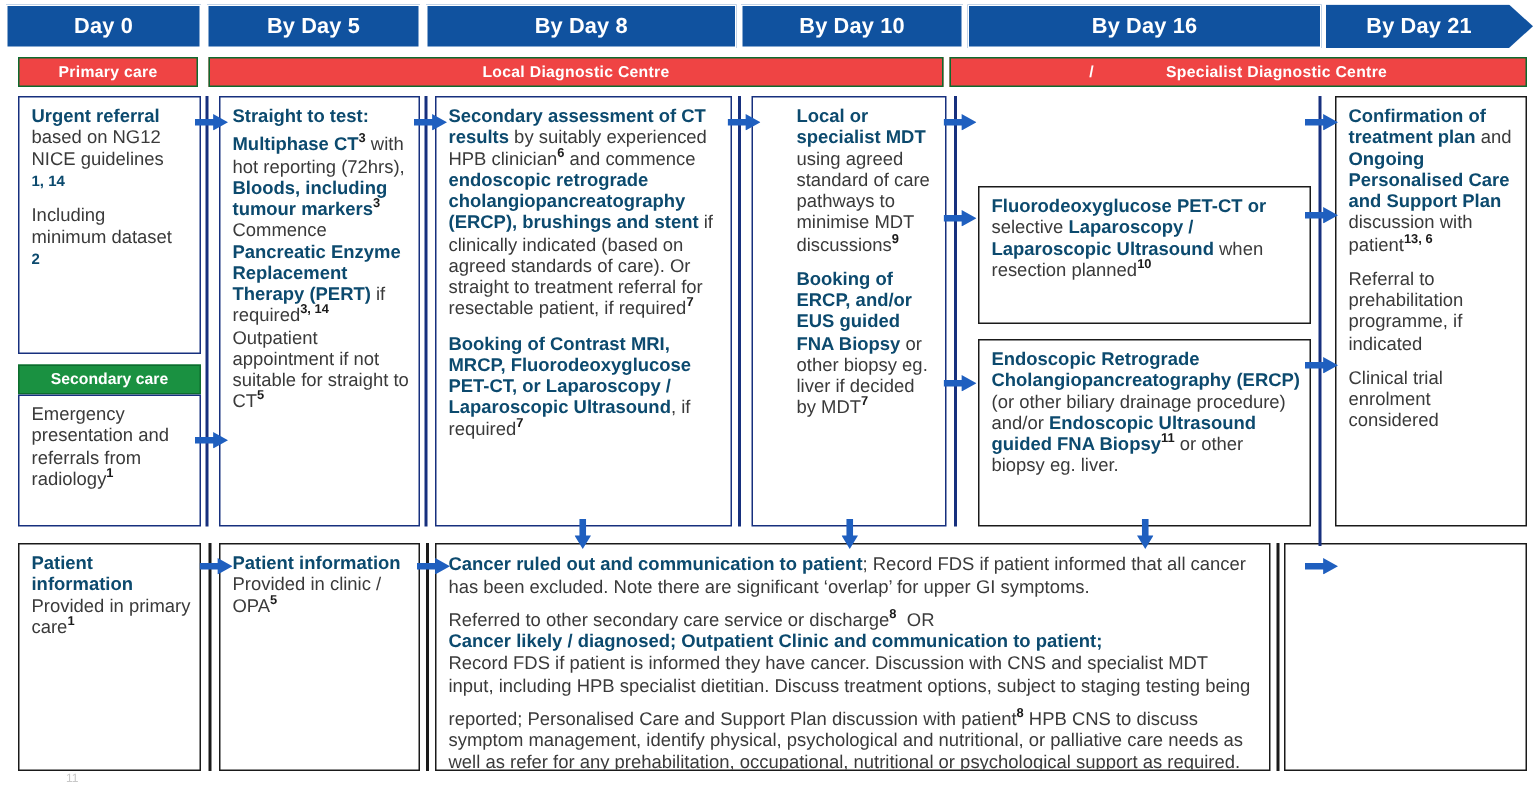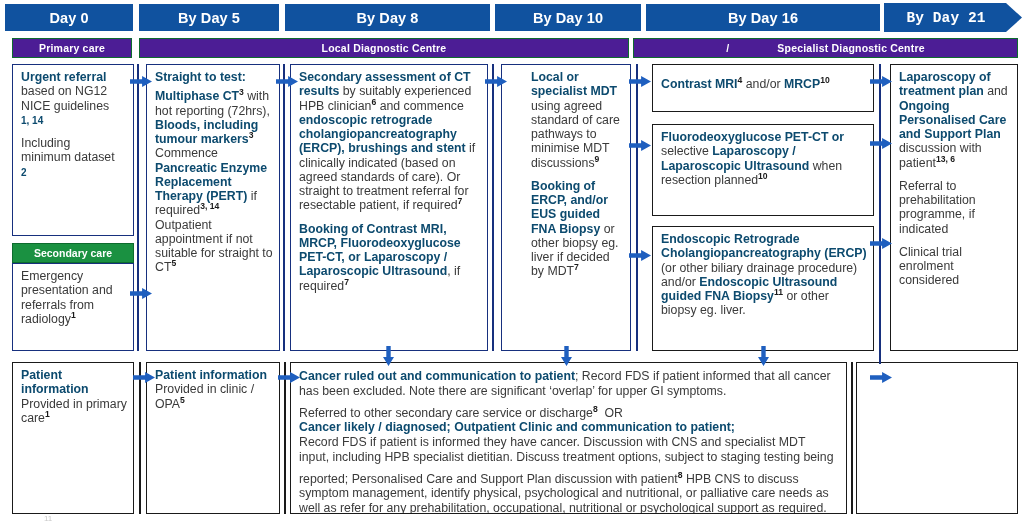--- a/index.html
+++ b/index.html
@@ -27,26 +27,26 @@
   }
   .hdr.last {
     background:transparent; border:none; padding:0;
   }
   .hdr.last .chev {
     position:absolute; inset:0;
     background:#10529f;
     -webkit-clip-path: polygon(0 0, calc(100% - 16px) 0, 100% 50%, calc(100% - 16px) 100%, 0 100%);
     clip-path: polygon(0 0, calc(100% - 16px) 0, 100% 50%, calc(100% - 16px) 100%, 0 100%);
   }
-  .hdr.last span { position:relative; z-index:2; width:100%; text-align:center; padding-right:14px;font-family:Liberation Mono, monospace;}
+  .hdr.last span { position:relative; z-index:2; width:100%; text-align:center; padding-right:14px;}
 
   
   .setting {
     position:absolute; height:20px; top:38px;
-    background:#4c1d95; border:1px solid #0d6b2e;
+    background:#ef4444; border:1px solid #0d6b2e;
     color:#ffffff; font-weight:bold; font-size:10.5px;
     display:flex; align-items:center; justify-content:center;
     letter-spacing:.2px;
   }
   .setting .slash { margin-right:48px; }
 
   
   .box {
     position:absolute;
     background:#ffffff;
@@ -163,35 +163,32 @@
   </div>
 
   <div class="box bx-blue" style="left:501px; top:64px; width:130px; height:287px;padding-left:29px;">
     <div>
       <b>Local or specialist MDT</b> using agreed standard of care pathways to minimise MDT discussions<sup>9</sup>
       <span class="sp"></span>
       <b>Booking of ERCP, and/or EUS guided FNA Biopsy</b> or other biopsy eg. liver if decided by MDT<sup>7</sup>
     </div>
   </div>
 
-  <div class="box bx-black" style="left:652px; top:64px; width:222px; height:48px;">
-    <div style="padding-top:7px"><b>Contrast MRI</b><sup>4</sup> and/or <b>MRCP</b><sup>10</sup></div>
-  </div>
 
   <div class="box bx-black" style="left:652px; top:124px; width:222px; height:92px;">
     <div><b>Fluorodeoxyglucose  PET-CT or</b> selective <b>Laparoscopy / Laparoscopic Ultrasound</b> when resection planned<sup>10</sup></div>
   </div>
 
   <div class="box bx-black" style="left:652px; top:226px; width:222px; height:125px;">
     <div><b>Endoscopic Retrograde Cholangiopancreatography (ERCP)</b> (or other biliary drainage procedure) and/or <b>Endoscopic Ultrasound guided FNA Biopsy</b><sup>11</sup> or other biopsy eg. liver.</div>
   </div>
 
   <div class="box bx-black" style="left:890px; top:64px; width:128px; height:287px;">
     <div>
-      <b>Laparoscopy of treatment plan</b> and <b>Ongoing Personalised Care and Support Plan</b> discussion with patient<sup>13, 6</sup>
+      <b>Confirmation of treatment plan</b> and <b>Ongoing Personalised Care and Support Plan</b> discussion with patient<sup>13, 6</sup>
       <span class="sp"></span>
       Referral to prehabilitation programme, if indicated
       <span class="sp"></span>
       Clinical trial enrolment considered
     </div>
   </div>
 
   <div class="box bx-black" style="left:290px; top:362px; width:557px; height:152px; padding:6px 8px;">
     <div style="line-height:1.2;">
       <b>Cancer ruled out and communication to patient</b>; Record FDS if patient informed that all cancer has been excluded. Note there are significant ‘overlap’ for upper GI symptoms.

